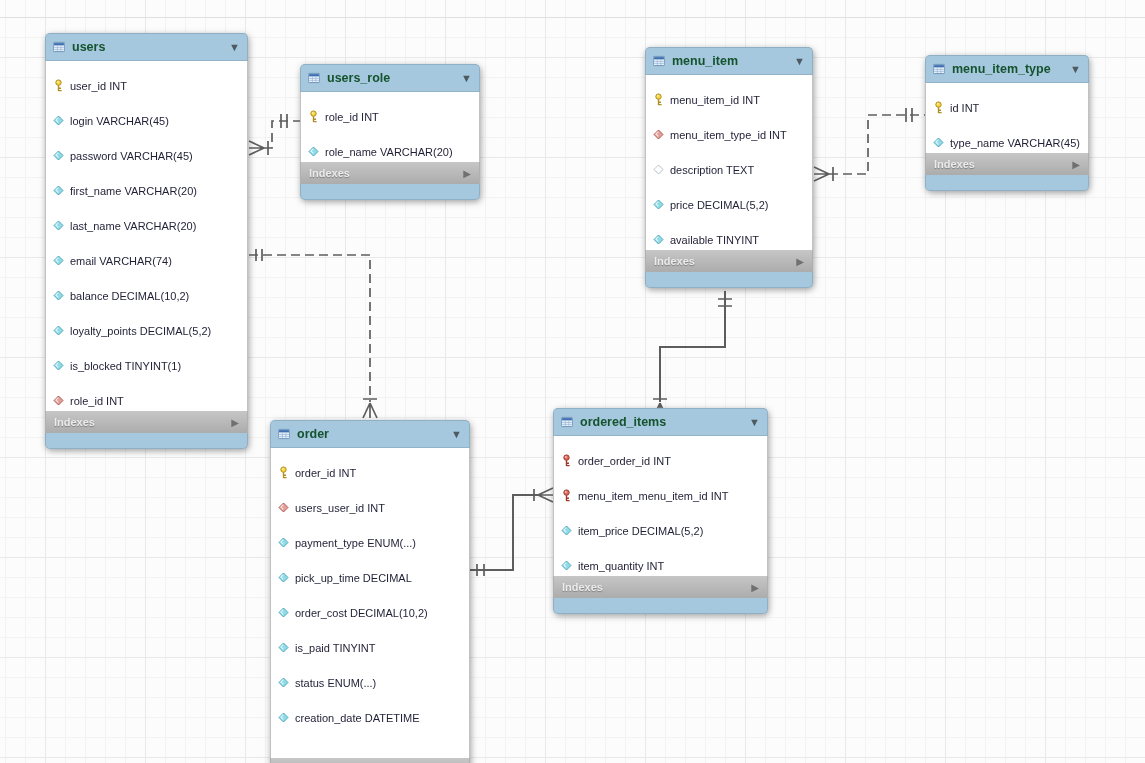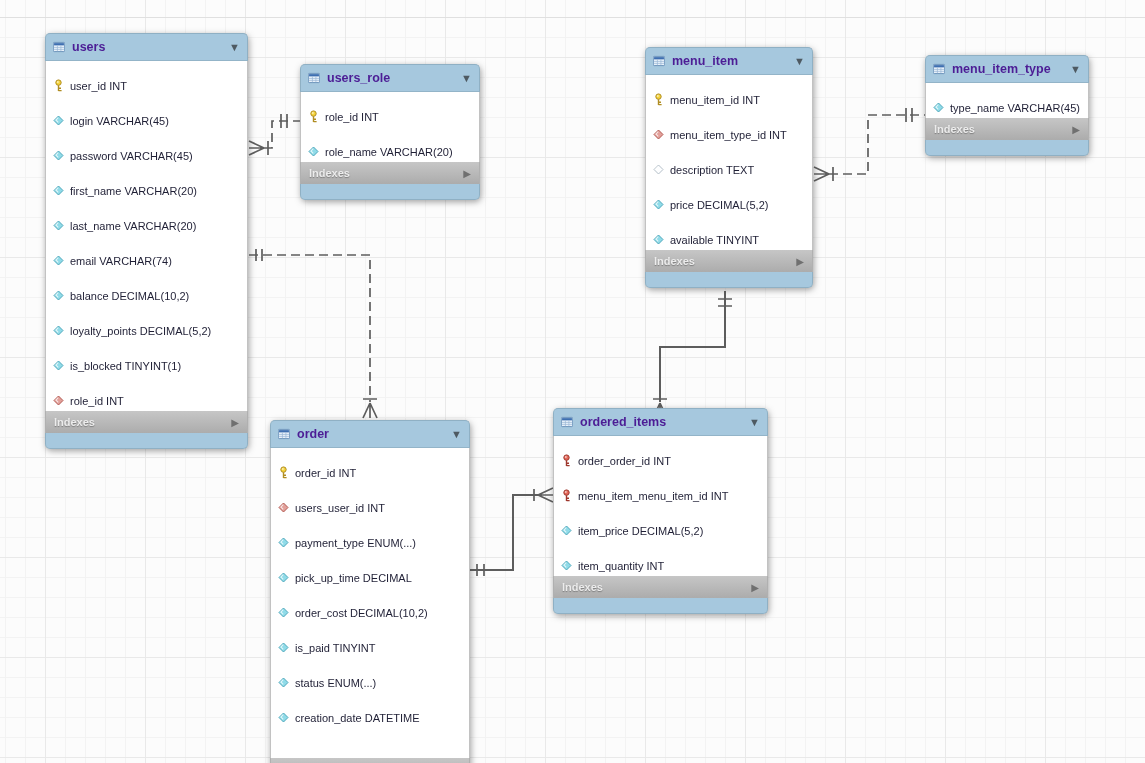--- a/index.html
+++ b/index.html
@@ -19,21 +19,21 @@
   svg.wires{position:absolute;left:0;top:0;z-index:1;}
   .wire{fill:none;stroke:#5d5d5d;}
   .wire.dashed{stroke-width:1.7;stroke-dasharray:9 5;}
   .wire.solid{stroke-width:2;}
   .mark{fill:none;stroke:#5d5d5d;stroke-width:1.7;}
 
   .table{position:absolute;z-index:2;border-radius:6px;
     box-shadow:1px 2px 6px rgba(70,70,70,.5);font-size:11px;}
   .thead{height:28px;background:#a6c8de;border:1px solid #8fb0c4;border-bottom:1px solid #93b4c8;
     border-radius:5px 5px 0 0;display:flex;align-items:center;padding:0 7px;gap:7px;box-sizing:border-box;}
-  .ttitle{font-weight:bold;color:#4c1d95;font-size:12.5px;flex:1;white-space:nowrap;}
+  .ttitle{font-weight:bold;color:#14532d;font-size:12.5px;flex:1;white-space:nowrap;}
   .tcollapse{color:#4e5a62;font-size:11px;line-height:1;cursor:pointer;}
   .tbody{background:#fff;border-left:1px solid #c2c2c2;border-right:1px solid #c2c2c2;}
   .trow{height:27px;display:flex;align-items:flex-end;gap:6px;padding:4px 6px;color:#1f1f35;white-space:nowrap;}
   .cicon{width:12px;height:13px;display:inline-flex;align-items:center;justify-content:center;flex:none;}
   .tspacer{height:30px;background:#fff;}
   .tfoot{height:22px;background:linear-gradient(#c6c6c6,#acacac);border-left:1px solid #b0b0b0;border-right:1px solid #b0b0b0;
     color:#ececec;font-weight:bold;display:flex;align-items:center;padding:0 8px;box-sizing:border-box;text-shadow:0 1px 1px rgba(90,90,90,.6);}
   .tfoot .arrow{margin-left:auto;color:#707070;font-size:10px;text-shadow:none;}
   .tbar{height:16px;background:#a6c8de;border:1px solid #8fb0c4;border-top:none;border-radius:0 0 5px 5px;box-sizing:border-box;}
 </style>
@@ -303,56 +303,66 @@
             <rect x="1.5" y="1.5" width="14" height="3.2" fill="#3e6fb0"></rect>
             <path d="M6.2 5 V13 M11.2 5 V13 M1.5 7.6 H15.5 M1.5 10.4 H15.5" stroke="#9ab6d6" stroke-width="1" fill="none"></path>
           </svg>
         </span>
       <span class="ttitle">menu_item_type</span>
       <span class="tcollapse">▼</span>
     </div>
     <div class="tbody">
       <div class="trow">
           <span class="cicon">
-            <svg width="11" height="11" viewBox="0 0 11 11">
-              <path d="M5.5 1 L10 5.5 L5.5 10 L1 5.5 Z" fill="#8fdbe8" stroke="#4fa8bc" stroke-width="1"></path>
-              <path d="M5.2 2.7 L2.9 5 L5.2 7.3" stroke="#ffffff" stroke-width="1.1" fill="none" opacity="0.75"></path>
-            </svg>
-          </span>
-          <span>type_name VARCHAR(45)</span>
-        </div>
-    </div>
-    <div class="tfoot">
-      <span>Indexes</span>
-      <span class="arrow">▶</span>
-    </div>
-    <div class="tbar"></div>
-  </div>
-
-  <div class="table" style="left:270px;top:420px;width:200px">
-    <div class="thead">
-      <span class="cicon ticon">
-          <svg width="17" height="14" viewBox="0 0 17 14">
-            <rect x="0.5" y="0.5" width="16" height="13" rx="1.5" fill="#e8f1fa" stroke="#4a77a8"></rect>
-            <rect x="1.5" y="1.5" width="14" height="3.2" fill="#3e6fb0"></rect>
-            <path d="M6.2 5 V13 M11.2 5 V13 M1.5 7.6 H15.5 M1.5 10.4 H15.5" stroke="#9ab6d6" stroke-width="1" fill="none"></path>
-          </svg>
-        </span>
-      <span class="ttitle">order</span>
-      <span class="tcollapse">▼</span>
-    </div>
-    <div class="tbody">
-      <div class="trow">
-          <span class="cicon">
             <svg width="11" height="13" viewBox="0 0 11 13">
               <circle cx="5.5" cy="3.6" r="2.7" fill="#f5d339" stroke="#b08d22" stroke-width="1"></circle>
               <path d="M5.5 6.3 V12 M5.5 9.3 H8 M5.5 11.6 H8.6" stroke="#b08d22" fill="none" stroke-width="1.4"></path>
               <circle cx="4.8" cy="2.9" r="1" fill="#ffffff" opacity="0.6"></circle>
             </svg>
           </span>
+          <span>id INT</span>
+        </div>
+      <div class="trow">
+          <span class="cicon">
+            <svg width="11" height="11" viewBox="0 0 11 11">
+              <path d="M5.5 1 L10 5.5 L5.5 10 L1 5.5 Z" fill="#8fdbe8" stroke="#4fa8bc" stroke-width="1"></path>
+              <path d="M5.2 2.7 L2.9 5 L5.2 7.3" stroke="#ffffff" stroke-width="1.1" fill="none" opacity="0.75"></path>
+            </svg>
+          </span>
+          <span>type_name VARCHAR(45)</span>
+        </div>
+    </div>
+    <div class="tfoot">
+      <span>Indexes</span>
+      <span class="arrow">▶</span>
+    </div>
+    <div class="tbar"></div>
+  </div>
+
+  <div class="table" style="left:270px;top:420px;width:200px">
+    <div class="thead">
+      <span class="cicon ticon">
+          <svg width="17" height="14" viewBox="0 0 17 14">
+            <rect x="0.5" y="0.5" width="16" height="13" rx="1.5" fill="#e8f1fa" stroke="#4a77a8"></rect>
+            <rect x="1.5" y="1.5" width="14" height="3.2" fill="#3e6fb0"></rect>
+            <path d="M6.2 5 V13 M11.2 5 V13 M1.5 7.6 H15.5 M1.5 10.4 H15.5" stroke="#9ab6d6" stroke-width="1" fill="none"></path>
+          </svg>
+        </span>
+      <span class="ttitle">order</span>
+      <span class="tcollapse">▼</span>
+    </div>
+    <div class="tbody">
+      <div class="trow">
+          <span class="cicon">
+            <svg width="11" height="13" viewBox="0 0 11 13">
+              <circle cx="5.5" cy="3.6" r="2.7" fill="#f5d339" stroke="#b08d22" stroke-width="1"></circle>
+              <path d="M5.5 6.3 V12 M5.5 9.3 H8 M5.5 11.6 H8.6" stroke="#b08d22" fill="none" stroke-width="1.4"></path>
+              <circle cx="4.8" cy="2.9" r="1" fill="#ffffff" opacity="0.6"></circle>
+            </svg>
+          </span>
           <span>order_id INT</span>
         </div>
       <div class="trow">
           <span class="cicon">
             <svg width="11" height="11" viewBox="0 0 11 11">
               <path d="M5.5 1 L10 5.5 L5.5 10 L1 5.5 Z" fill="#e2a09a" stroke="#b45a52" stroke-width="1"></path>
               <path d="M5.2 2.7 L2.9 5 L5.2 7.3" stroke="#ffffff" stroke-width="1.1" fill="none" opacity="0.75"></path>
             </svg>
           </span>
           <span>users_user_id INT</span>

